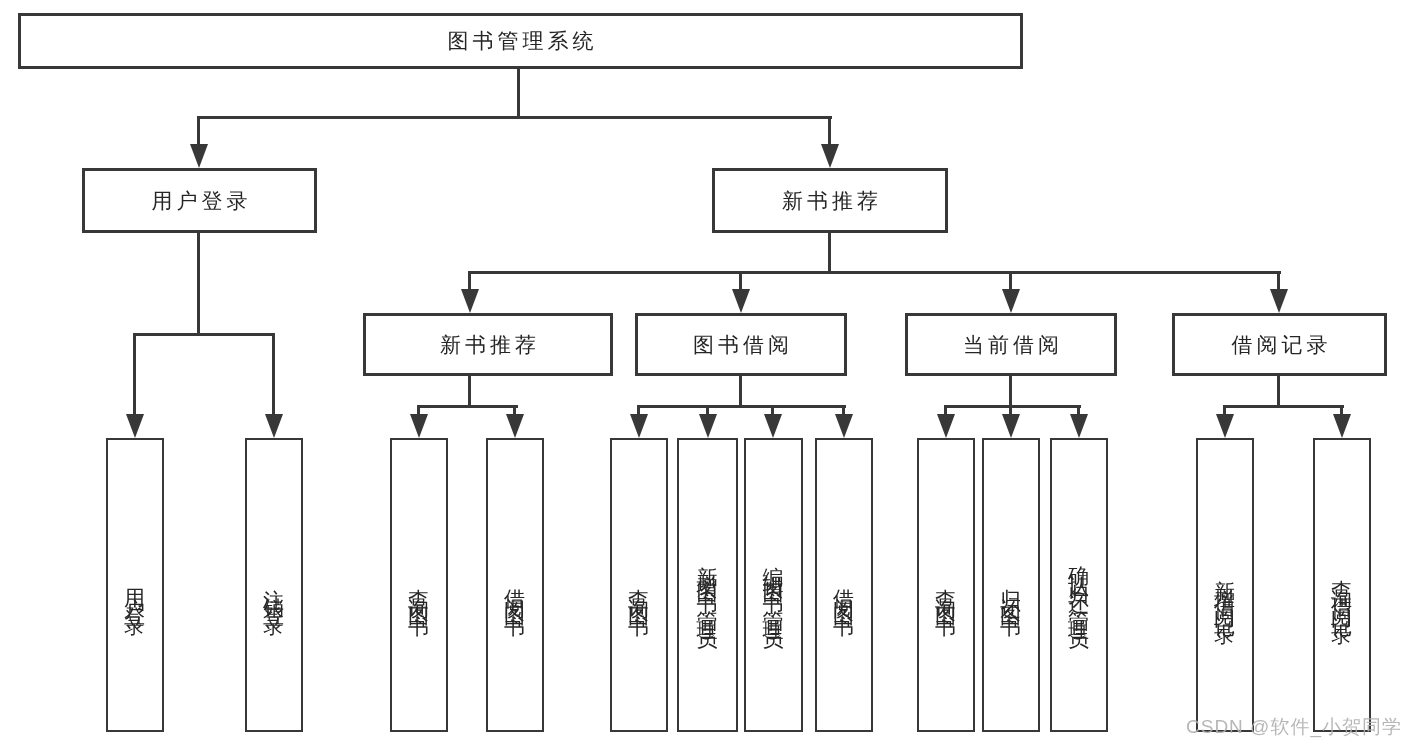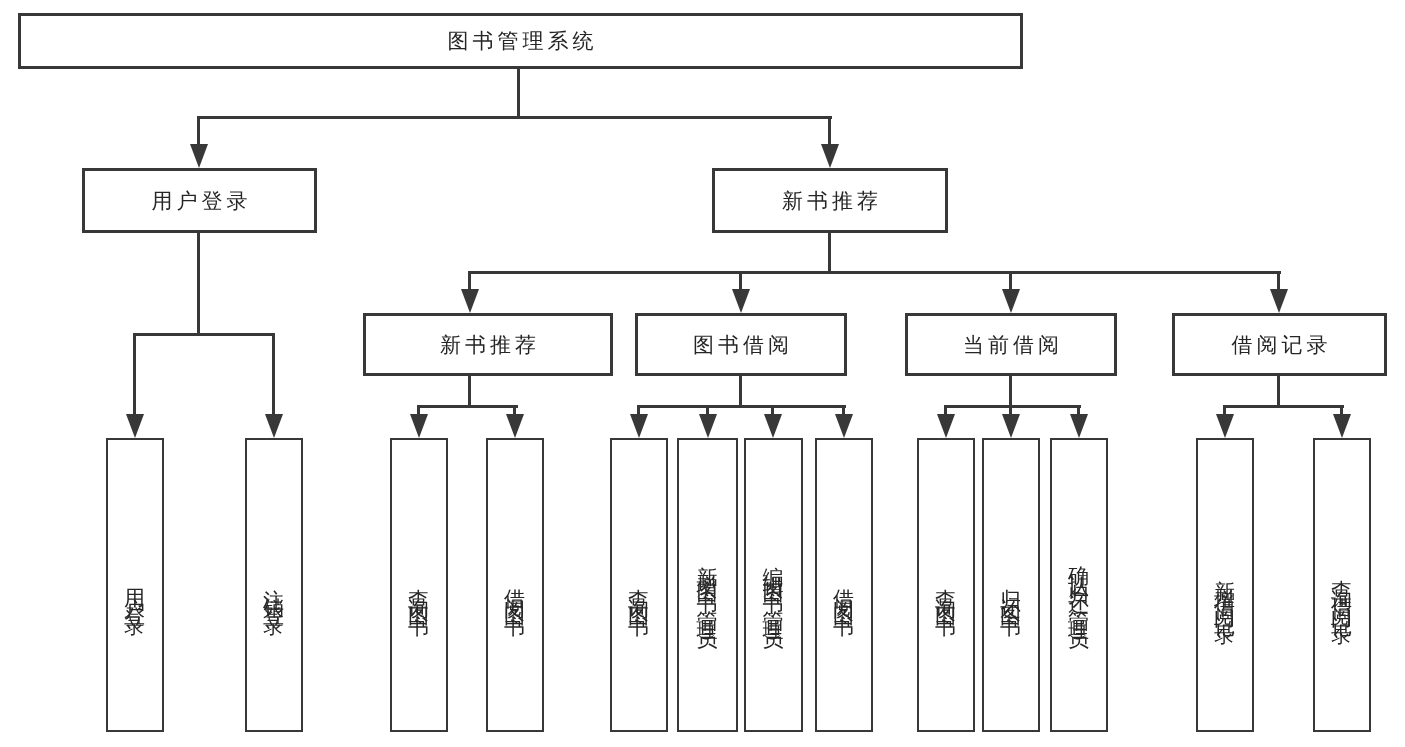--- a/index.html
+++ b/index.html
@@ -168,14 +168,15 @@
     <span class="lbl">确认归还（管理员）</span>
   </div>
 
   <div class="box leaf" style="left:1196px;top:438px;width:58px;height:294px">
     <span class="lbl">新增借阅记录</span>
   </div>
   <div class="box leaf" style="left:1313px;top:438px;width:58px;height:294px">
     <span class="lbl">查询借阅记录</span>
   </div>
 
+  <div class="watermark">CSDN @软件_小贺同学</div>
 
 </div>
 
 </body></html>

